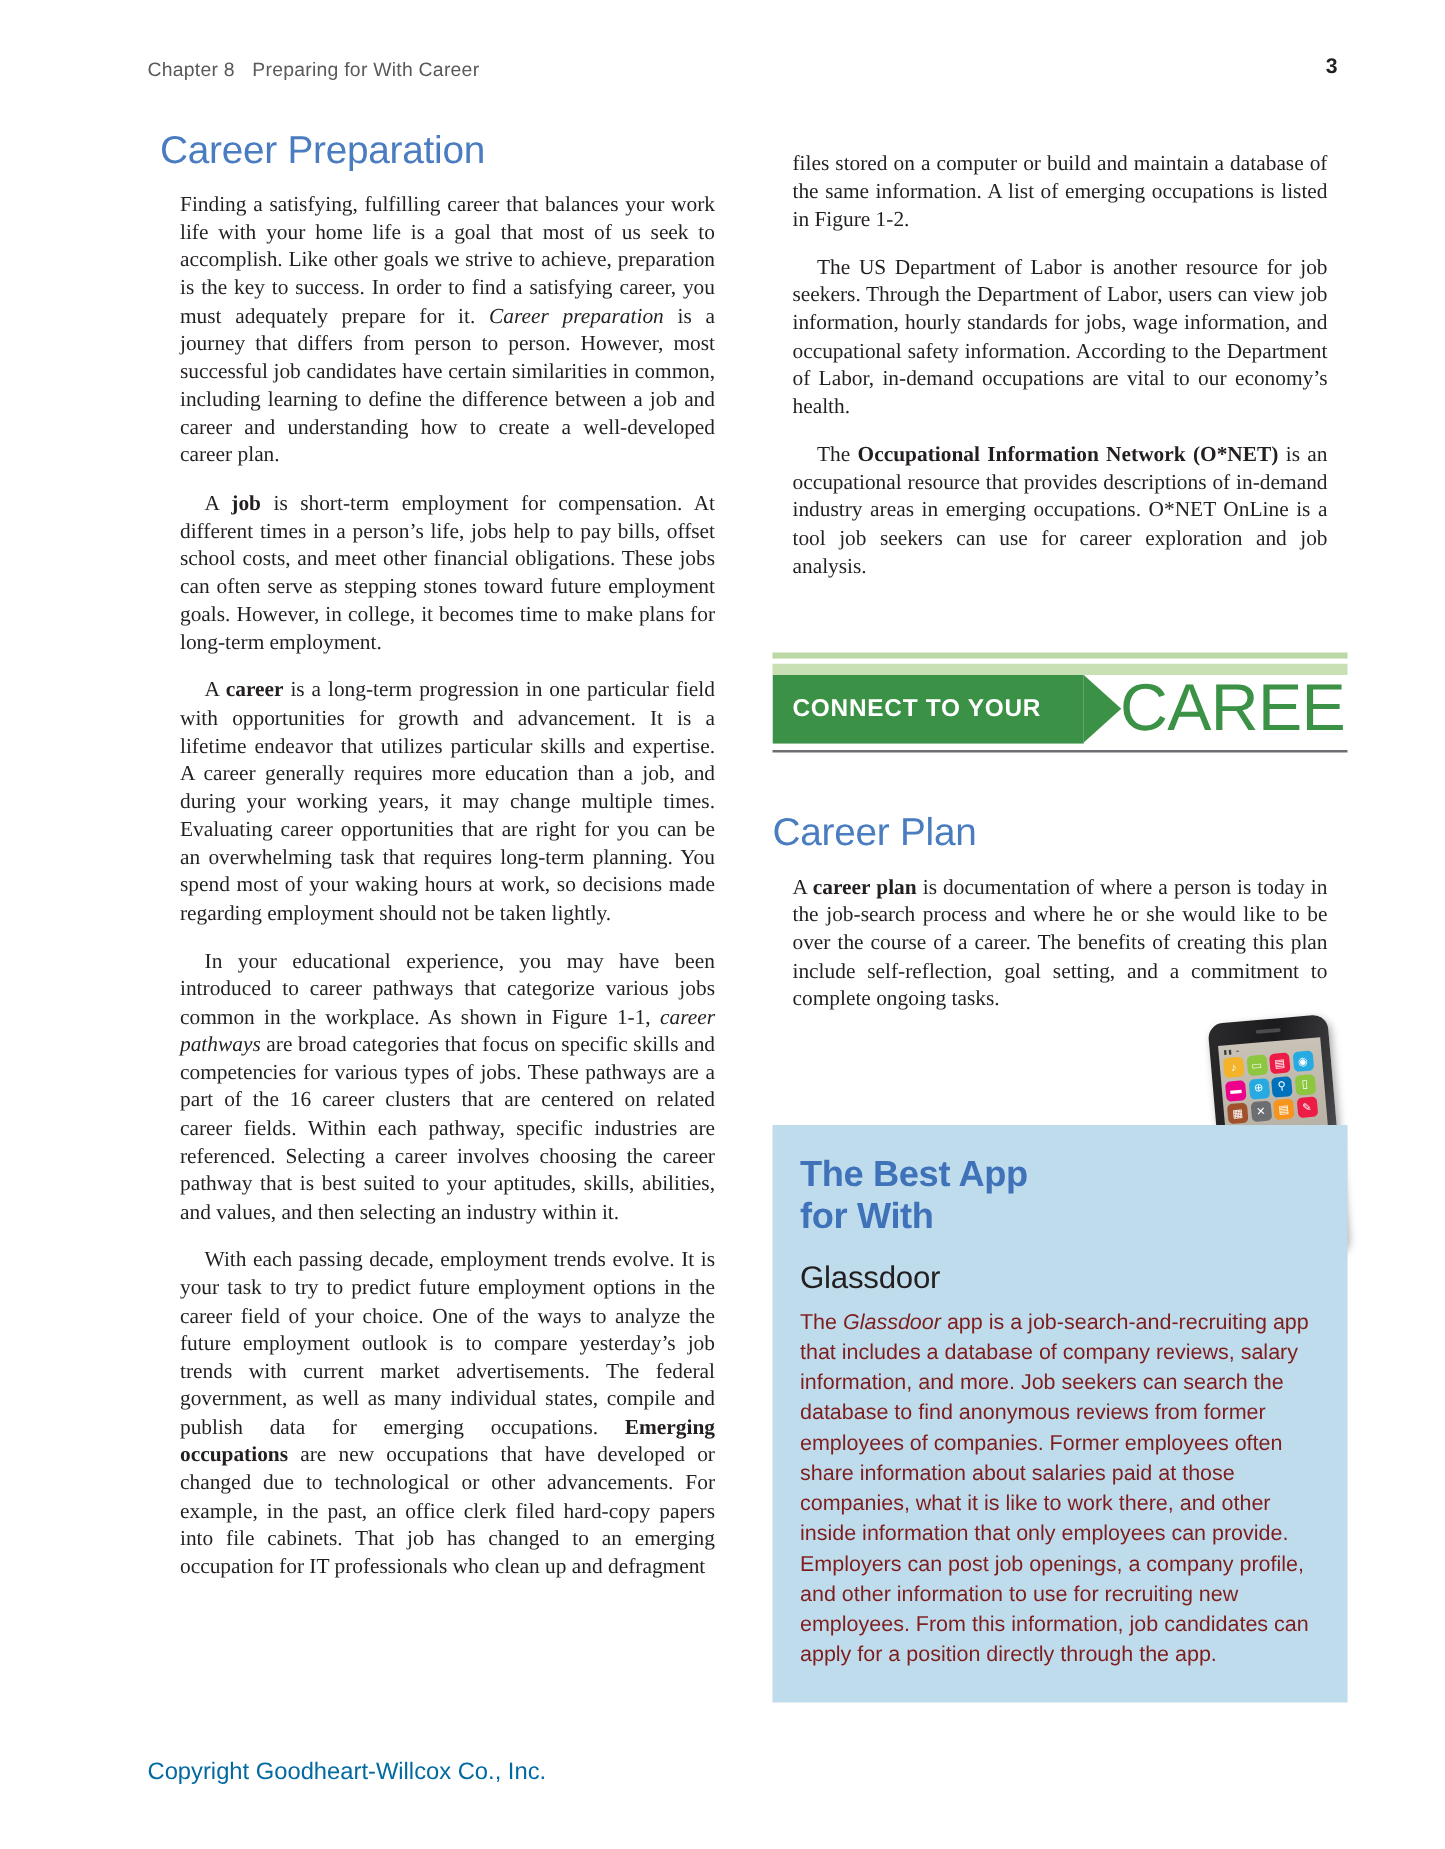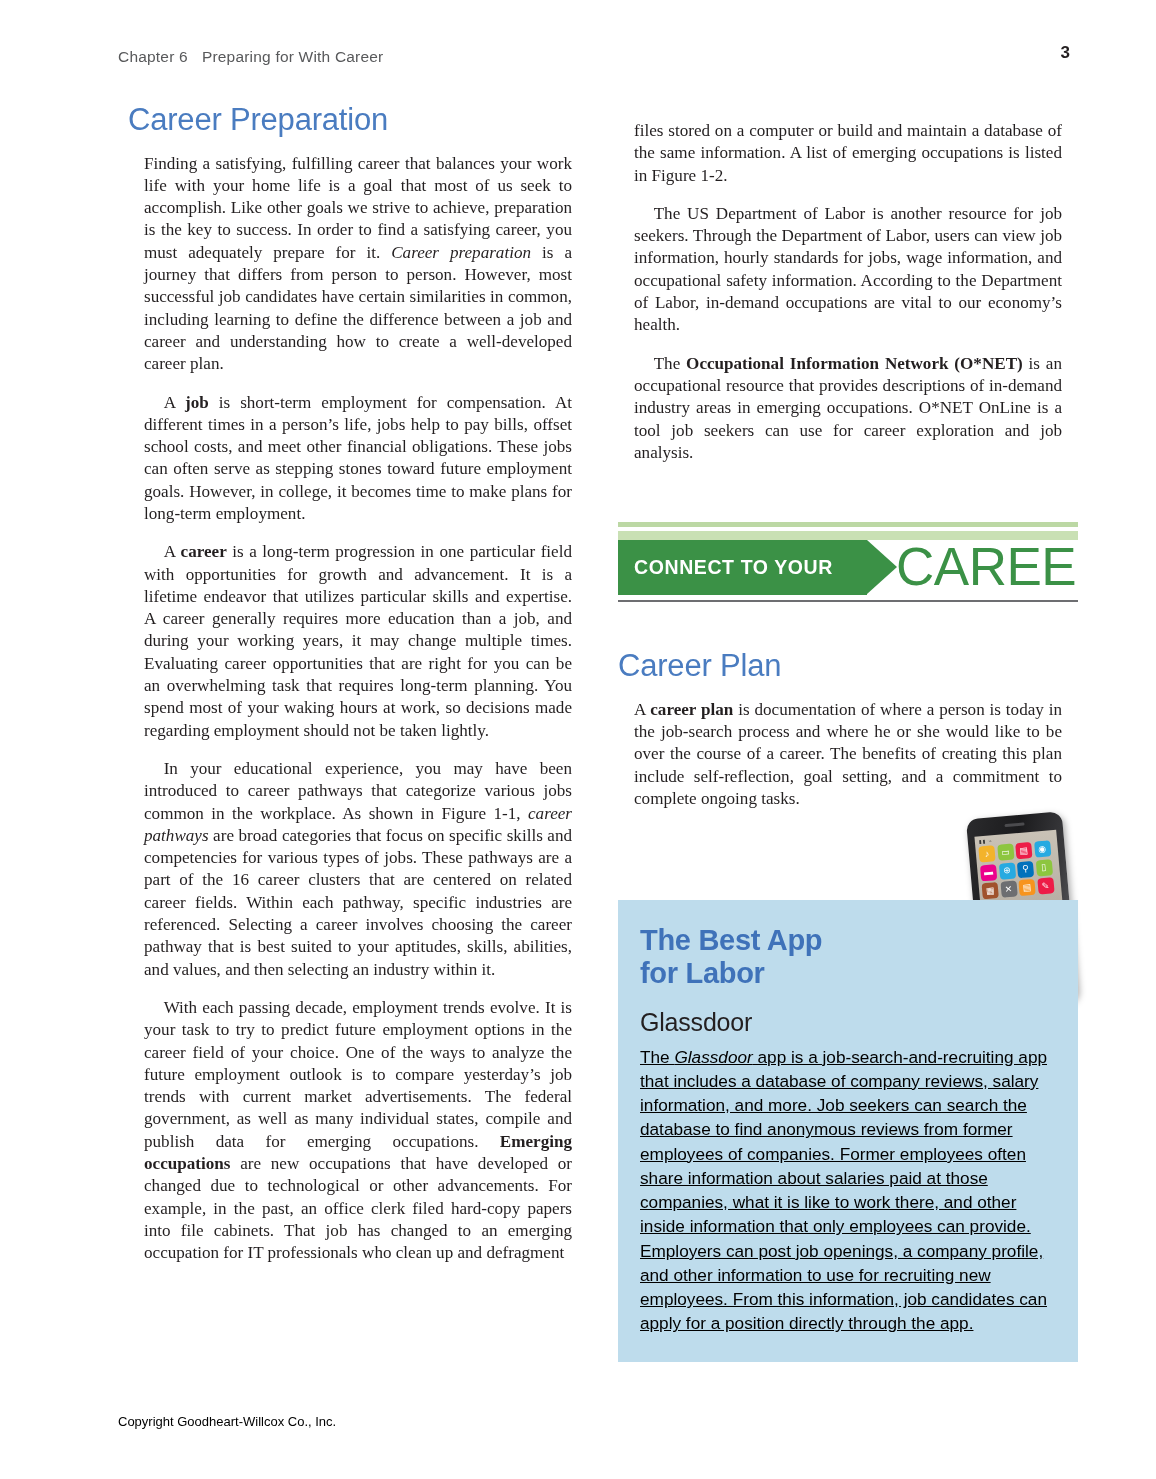--- a/index.html
+++ b/index.html
@@ -173,23 +173,22 @@
     font-weight: normal;
     font-size: 25px;
     color: #231f20;
     margin: 0 0 8px 0;
     letter-spacing: -0.2px;
   }
   .bestapp-body {
     font-family: "Liberation Sans", sans-serif;
     font-size: 17.2px;
     line-height: 1.41;
-    color: #000000;
+    color: #7f1d1d;
     margin: 0;
-    text-decoration: underline;
   }
   .bestapp-body i { font-style: italic; }
 
   
   .phone {
     position: absolute;
     right: 8px;
     top: -85px;
     width: 96px;
     height: 190px;
@@ -260,29 +259,29 @@
     display: flex;
     gap: 2.5px;
   }
 
   
   .footer {
     position: absolute;
     left: 118px;
     bottom: 50px;
     font-family: "Liberation Sans", sans-serif;
-    font-size: 13px;
-    color: #000000;
+    font-size: 19px;
+    color: #0369a1;
   }
 </style>
 </head>
 <body>
 
 <div class="running-head">
-  <span class="ch-num">Chapter 6</span><span>Preparing for With Career</span>
+  <span class="ch-num">Chapter 8</span><span>Preparing for With Career</span>
 </div>
 <div class="folio">3</div>
 
 <div class="columns">
 
   <div class="col col-left">
     <h1 class="section-head">Career Preparation</h1>
 
     <p class="body noindent"><span>Finding a satisfying, fulfilling career that balances your work life with your home life is a goal that most of us seek to accomplish. Like other goals we strive to achieve, preparation is the key to success. In order to find a satisfying career, you must adequately prepare for it. </span><i>Career preparation</i><span> is a journey that differs from person to person. However, most successful job candidates have certain similarities in common, including learning to define the difference between a job and career and understanding how to create a well-developed career plan.</span></p>
     <p class="body"><span>A </span><b>job</b><span> is short-term employment for compensation. At different times in a person’s life, jobs help to pay bills, offset school costs, and meet other financial obligations. These jobs can often serve as stepping stones toward future employment goals. However, in college, it becomes time to make plans for long-term employment.</span></p>
@@ -344,21 +343,21 @@
             <div class="app-ico" style="background:#27aae1;">✉</div>
           </div>
           <div class="phone-home"></div>
         </div>
         <div class="phone-speaker"></div>
       </div>
 
       <div class="bestapp-box">
         <div class="bestapp-title">
           <span>The Best App</span><br>
-          <span>for Labor</span>
+          <span>for With</span>
         </div>
         <div class="bestapp-sub">Glassdoor</div>
         <p class="bestapp-body"><span>The </span><i>Glassdoor</i><span> app is a job-search-and-recruiting app that includes a database of company reviews, salary information, and more. Job seekers can search the database to find anonymous reviews from former employees of companies. Former employees often share information about salaries paid at those companies, what it is like to work there, and other inside information that only employees can provide. Employers can post job openings, a company profile, and other information to use for recruiting new employees. From this information, job candidates can apply for a position directly through the app.</span></p>
       </div>
     </div>
   </div>
 </div>
 
 <div class="footer">Copyright Goodheart-Willcox Co., Inc.</div>
 

